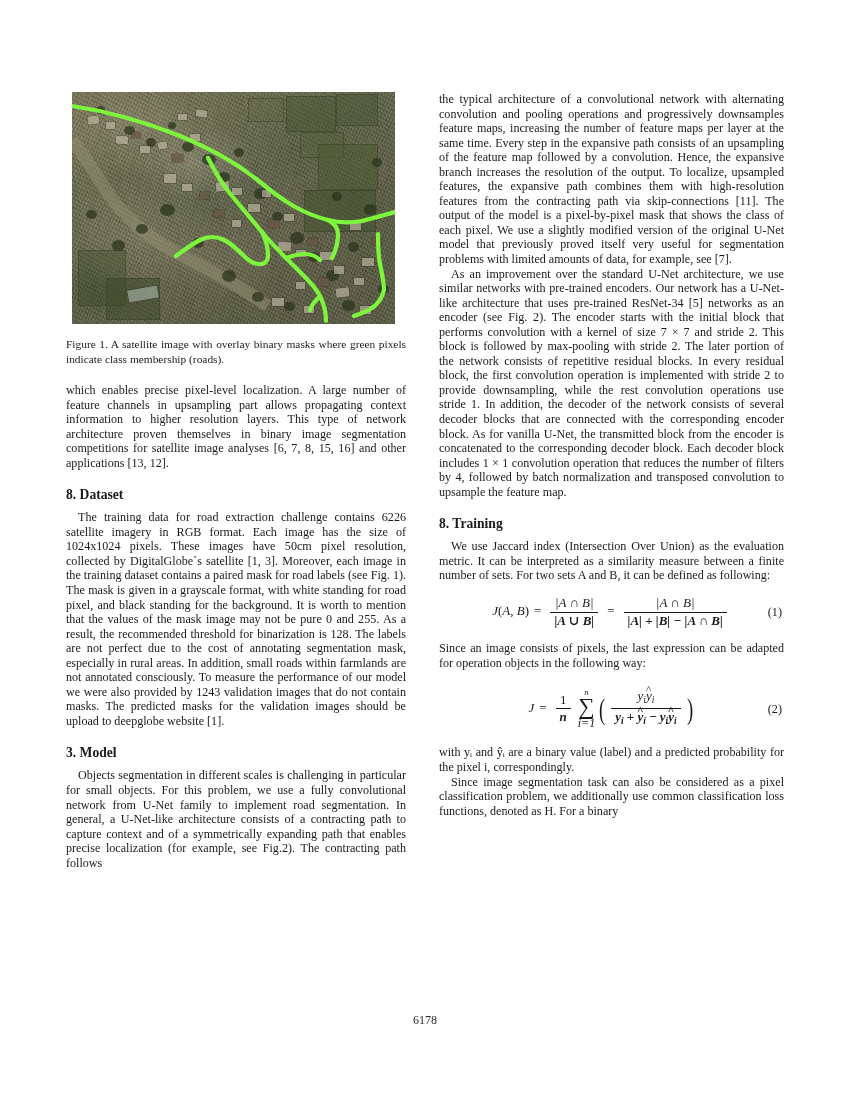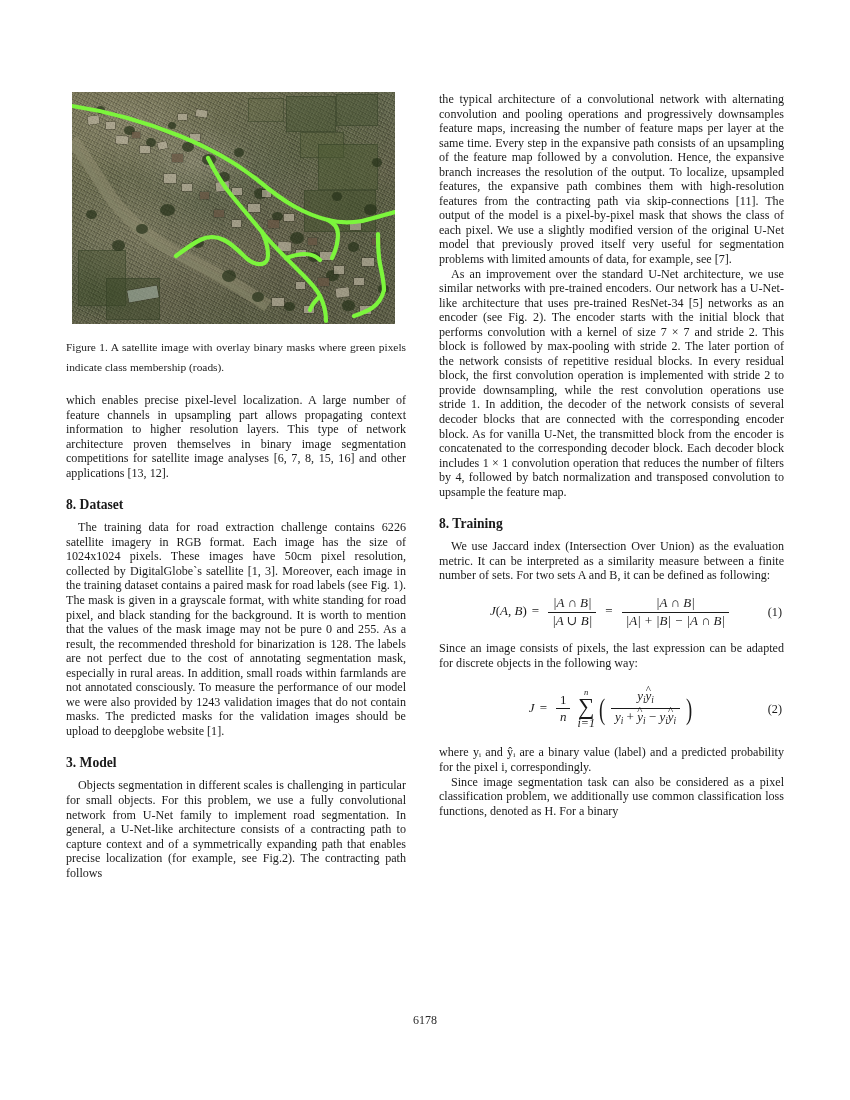--- a/index.html
+++ b/index.html
@@ -135,21 +135,21 @@
   .sat-image svg.roads {
     position: absolute;
     inset: 0;
     width: 100%;
     height: 100%;
   }
 
   .figcaption {
     margin-top: 13px;
     font-size: 11.4px;
-    line-height: 20px;
+    line-height: 15px;
     text-align: justify;
     text-indent: 0;
   }
 
   
   .eq-block {
     position: relative;
     margin: 13px 0 13px 0;
     text-align: center;
     font-family: "Liberation Serif", "DejaVu Serif", serif;
@@ -176,20 +176,21 @@
   .frac > .num {
     display: block;
     padding: 0 4px 1px 4px;
     border-bottom: 1.1px solid #1a1a1a;
     white-space: nowrap;
   }
   .frac > .den {
     display: block;
     padding: 1px 4px 0 4px;
     white-space: nowrap;
+    font-weight: bold;
   }
   .sum {
     display: inline-block;
     vertical-align: middle;
     text-align: center;
     margin: 0 2px 0 3px;
     line-height: 1;
   }
   .sum .lim-top { display:block; font-size: 8.6px; font-style: italic; }
   .sum .sig { display:block; font-size: 23px; line-height: .9; }
@@ -368,37 +369,37 @@
         <span class="eq-body"><span class="mi">J</span><span>(</span><span class="mi">A</span><span>, </span><span class="mi">B</span><span>)</span><span style="margin:0 5px">=</span><span class="frac">
             <span class="num mi">|A ∩ B|</span>
             <span class="den mi">|A ∪ B|</span>
           </span><span style="margin:0 5px">=</span><span class="frac">
             <span class="num mi">|A ∩ B|</span>
             <span class="den mi">|A| + |B| − |A ∩ B|</span>
           </span></span>
         <span class="eq-num">(1)</span>
       </div>
 
-      <p class="noindent">Since an image consists of pixels, the last expression can be adapted for discrete objects in the following way:</p>
+      <p class="noindent">Since an image consists of pixels, the last expression can be adapted for operation objects in the following way:</p>
 
       <div class="eq-block" style="margin:18px 0 16px 0;">
         <span class="eq-body"><span class="mi">J</span><span style="margin:0 5px">=</span><span class="frac">
             <span class="num">1</span>
             <span class="den mi">n</span>
           </span><span class="sum">
             <span class="lim-top">n</span>
             <span class="sig">∑</span>
             <span class="lim-bot">i=1</span>
           </span><span class="paren">(</span><span class="frac">
             <span class="num"><span class="mi">y</span><span class="sub">i</span><span class="hat">y</span><span class="sub">i</span></span>
             <span class="den"><span class="mi">y</span><span class="sub">i</span><span> + </span><span class="hat">y</span><span class="sub">i</span><span> − </span><span class="mi">y</span><span class="sub">i</span><span class="hat">y</span><span class="sub">i</span></span>
           </span><span class="paren">)</span></span>
         <span class="eq-num">(2)</span>
       </div>
 
-      <p class="noindent">where yᵢ and ŷᵢ are a binary value (label) and a predicted probability for the pixel i, correspondingly.</p>
+      <p class="noindent">with yᵢ and ŷᵢ are a binary value (label) and a predicted probability for the pixel i, correspondingly.</p>
 
       <p>Since image segmentation task can also be considered as a pixel classification problem, we additionally use common classification loss functions, denoted as H. For a binary</p>
     </div>
   </div>
 
   <div class="pagenum">6178</div>
 </div>
 
 </body></html>

